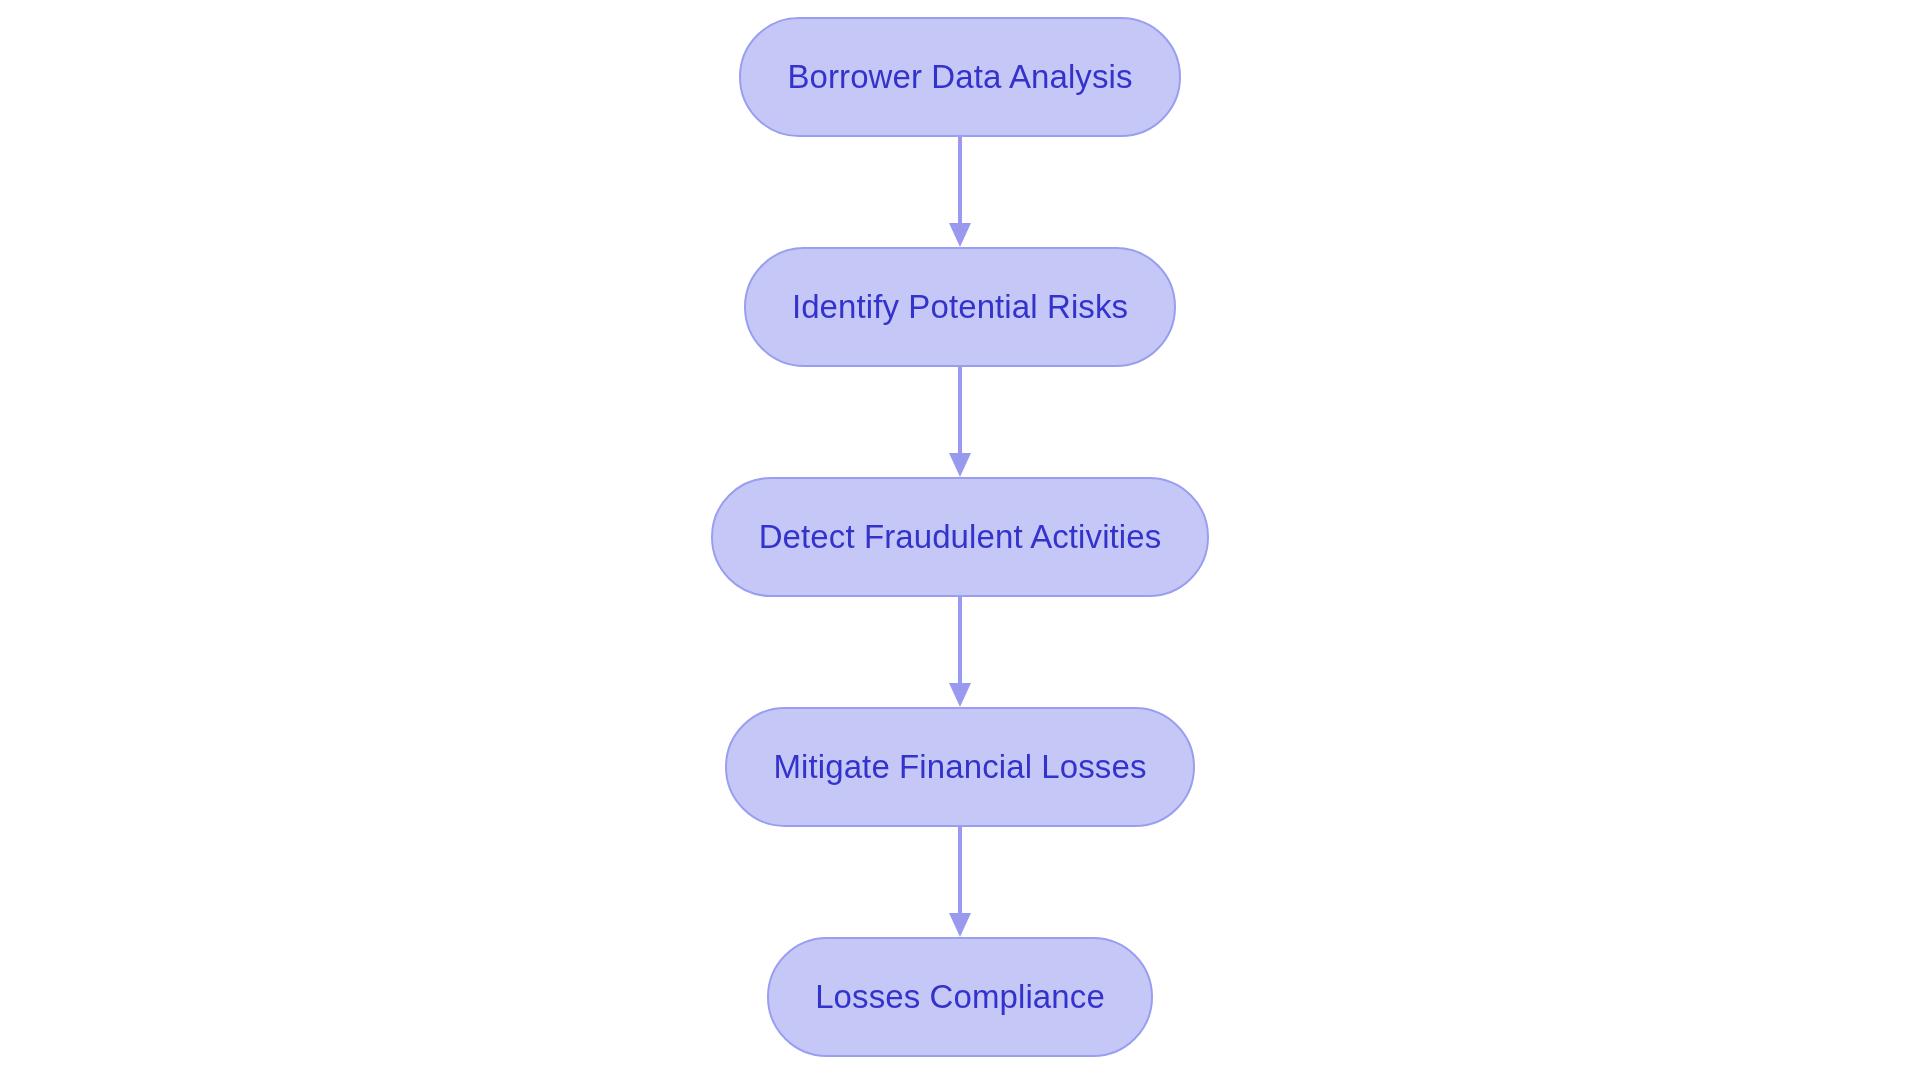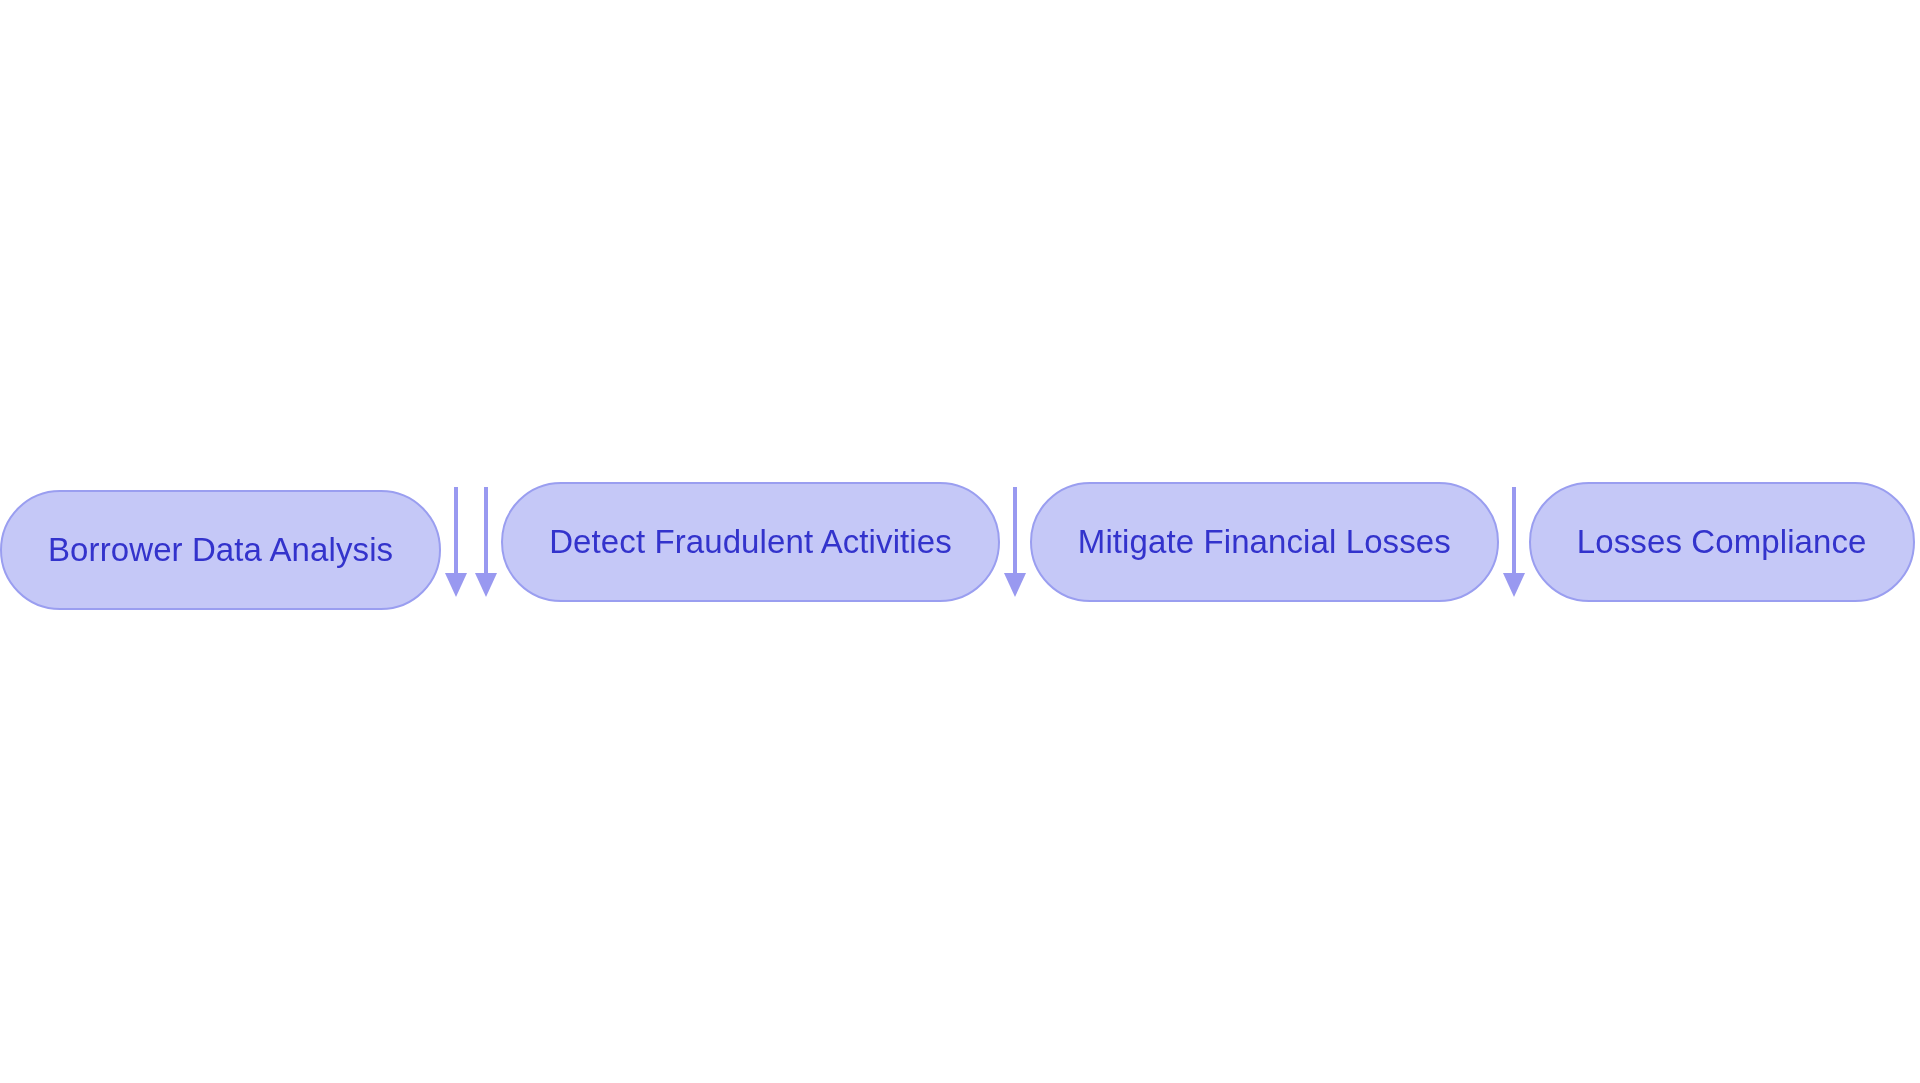--- a/index.html
+++ b/index.html
@@ -13,21 +13,21 @@
     overflow: hidden;
     font-family: "Liberation Sans", sans-serif;
   }
 
   .flowchart {
     position: relative;
     width: 1920px;
     height: 1083px;
     background: #ffffff;
     display: flex;
-    flex-direction: row;
+    flex-direction: column;
     align-items: center;
   }
 
   .node {
     box-sizing: border-box;
     height: 120px;
     border-radius: 60px;
     background: #c5c8f7;
     border: 2px solid #9a9ef0;
     display: flex;
@@ -65,20 +65,23 @@
     <span>Borrower Data Analysis</span>
   </div>
 
   <div class="connector">
     <svg viewBox="0 0 30 110" xmlns="http://www.w3.org/2000/svg" aria-hidden="true">
       <line x1="15" y1="0" x2="15" y2="88" stroke="#9999f0" stroke-width="4"></line>
       <polygon points="4,86 26,86 15,110" fill="#9999f0"></polygon>
     </svg>
   </div>
 
+  <div class="node">
+    <span>Identify Potential Risks</span>
+  </div>
 
   <div class="connector">
     <svg viewBox="0 0 30 110" xmlns="http://www.w3.org/2000/svg" aria-hidden="true">
       <line x1="15" y1="0" x2="15" y2="88" stroke="#9999f0" stroke-width="4"></line>
       <polygon points="4,86 26,86 15,110" fill="#9999f0"></polygon>
     </svg>
   </div>
 
   <div class="node">
     <span>Detect Fraudulent Activities</span>

